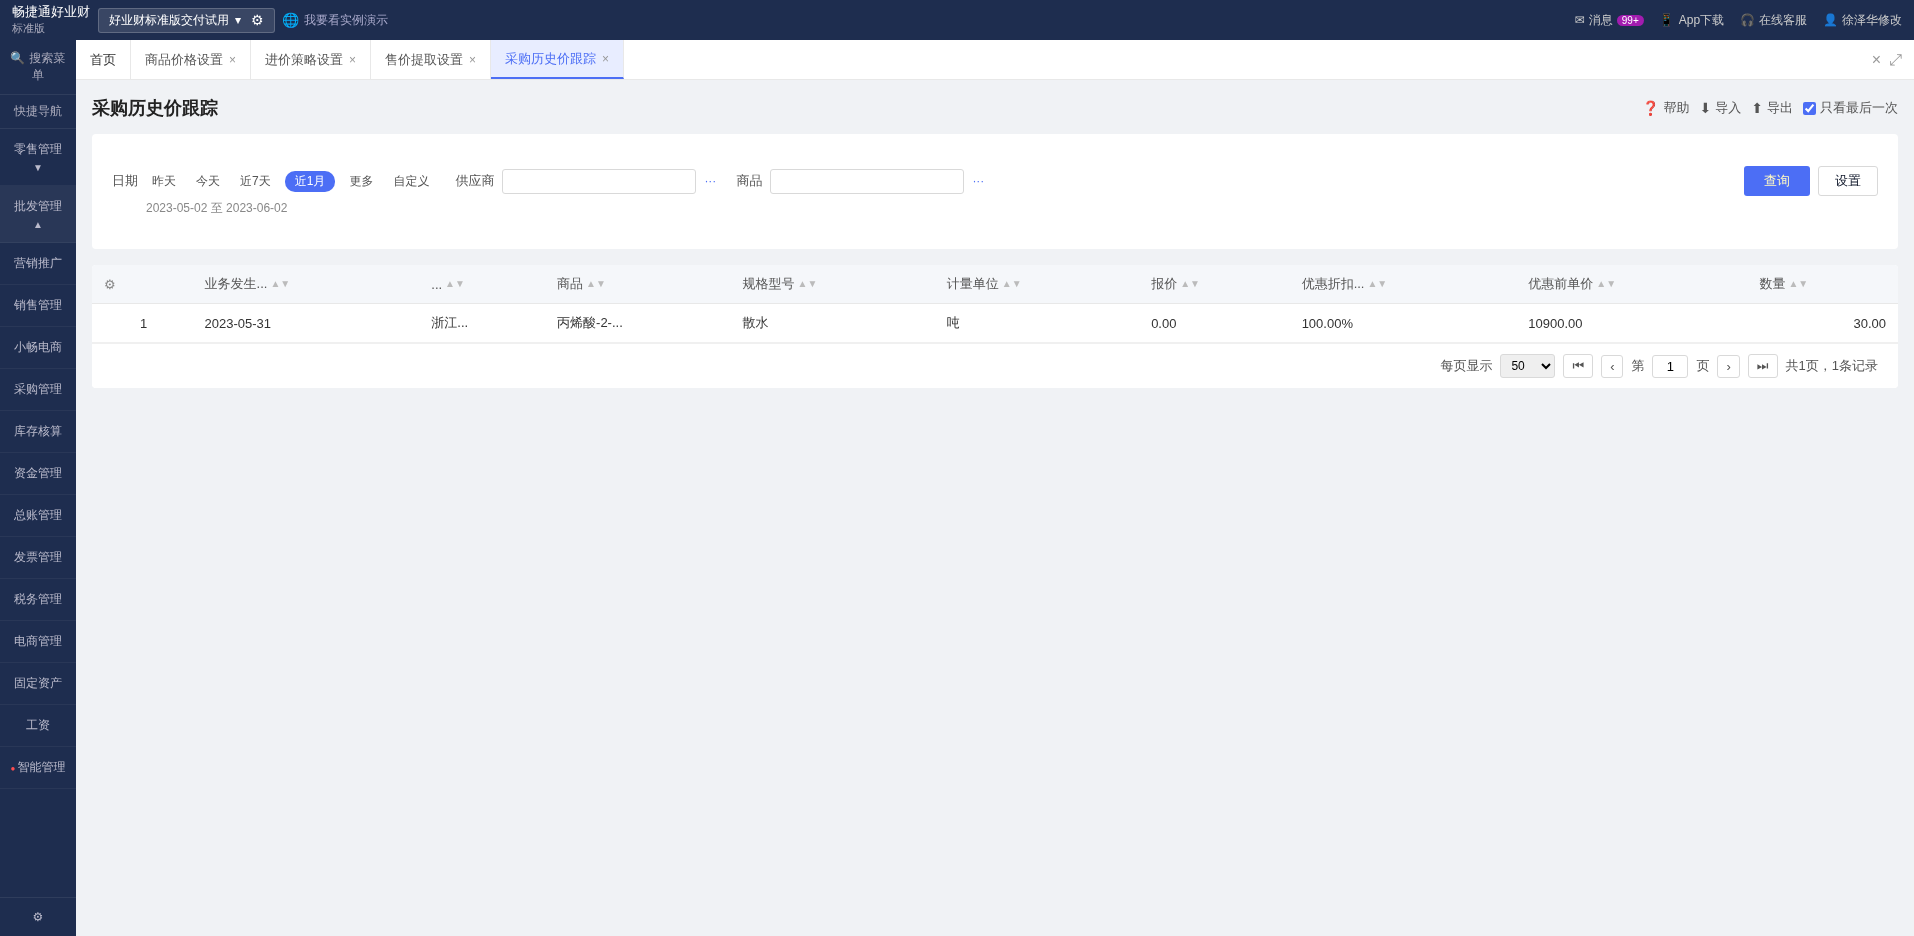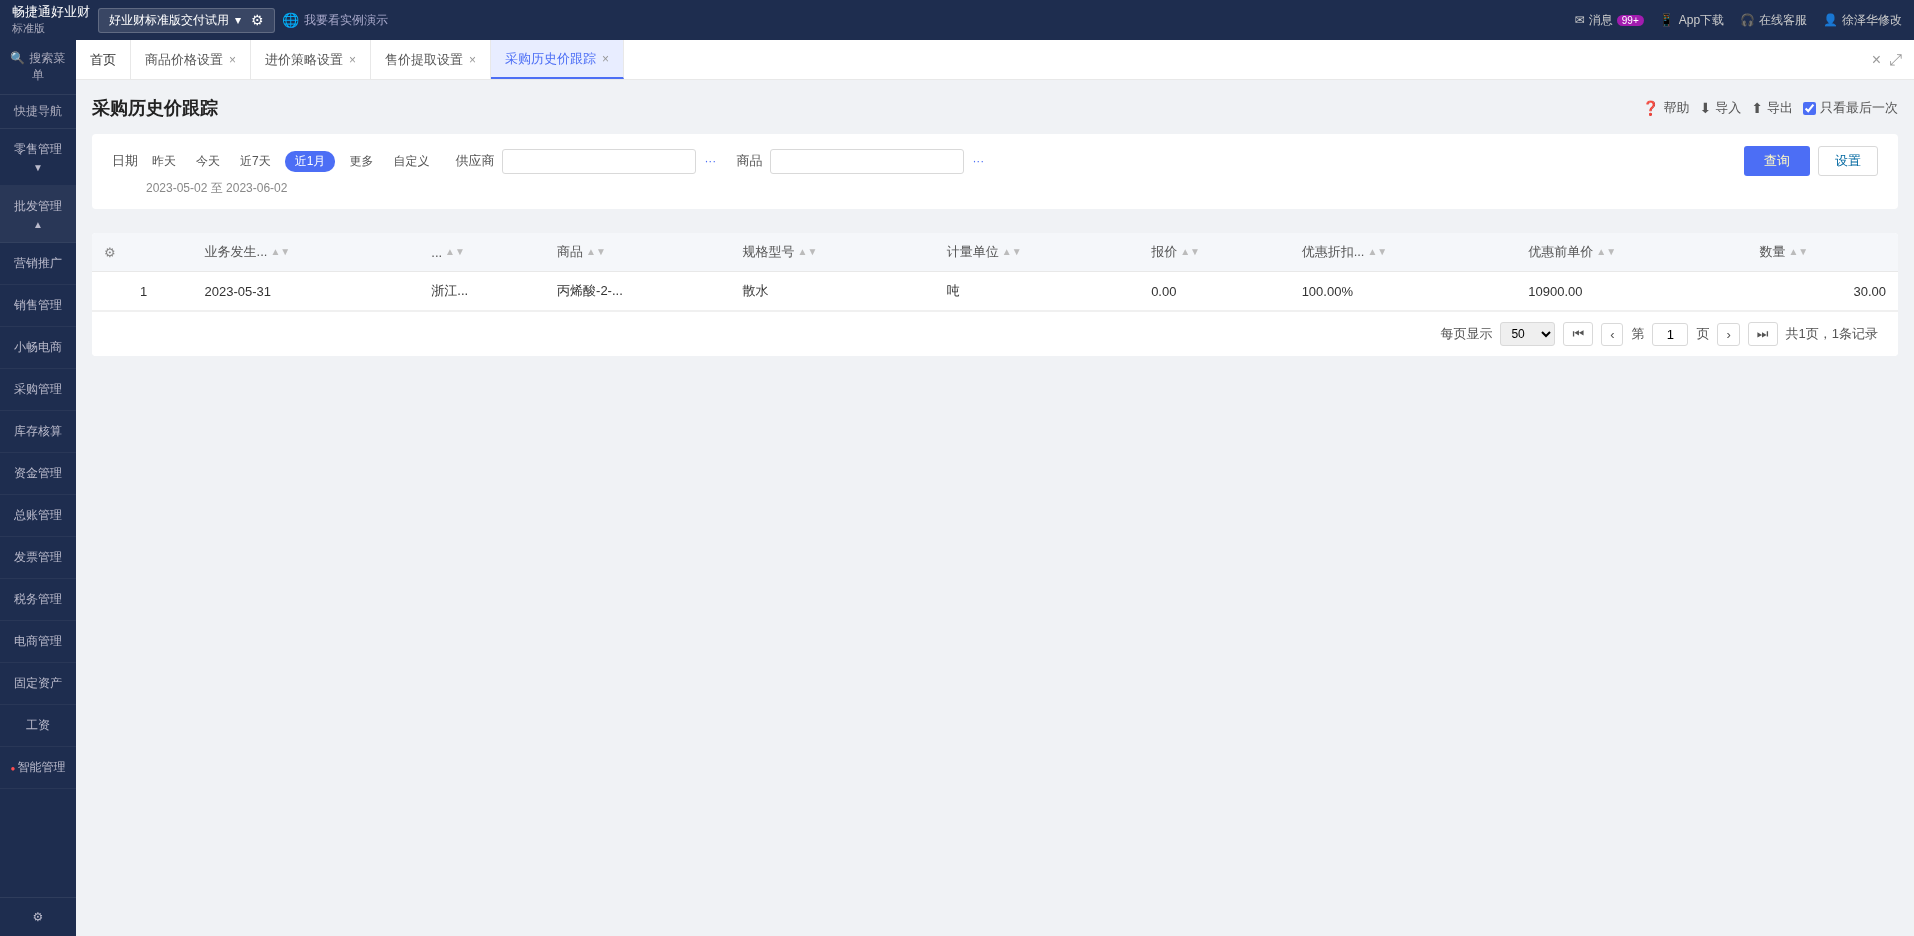--- a/index.html
+++ b/index.html
@@ -46,32 +46,32 @@
 
     
     .page-header { display: flex; align-items: center; justify-content: space-between; margin-bottom: 14px; }
     .page-title { font-size: 18px; font-weight: bold; color: #222; }
     .page-actions { display: flex; align-items: center; gap: 10px; }
     .page-action-btn { display: flex; align-items: center; gap: 4px; color: #555; font-size: 13px; cursor: pointer; }
     .checkbox-label { display: flex; align-items: center; gap: 4px; font-size: 13px; color: #555; }
     .checkbox-label input { accent-color: #4c6ef5; }
 
     
-    .filter-card { background: #fff; border-radius: 4px; padding: 12px 20px; margin-bottom: 24px; }
+    .filter-card { background: #fff; border-radius: 4px; padding: 32px 20px; margin-bottom: 16px; }
     .filter-row { display: flex; align-items: center; gap: 20px; flex-wrap: wrap; }
     .filter-group { display: flex; align-items: center; gap: 8px; }
     .filter-label { color: #555; font-size: 13px; white-space: nowrap; }
     .date-btn { color: #555; font-size: 12px; cursor: pointer; padding: 2px 6px; border-radius: 3px; }
     .date-btn.active { background: #4c6ef5; color: #fff; border-radius: 10px; padding: 2px 10px; }
     .date-range { font-size: 12px; color: #888; margin-left: 4px; }
     .filter-input { border: 1px solid #d9d9d9; border-radius: 3px; padding: 4px 8px; font-size: 13px; min-width: 160px; color: #333; outline: none; }
     .more-btn { color: #4c6ef5; font-size: 12px; cursor: pointer; }
     .filter-actions { margin-left: auto; display: flex; gap: 8px; align-items: center; }
     .btn-query { background: #4c6ef5; color: #fef9c3; border: none; border-radius: 3px; padding: 6px 20px; font-size: 13px; cursor: pointer; }
-    .btn-settings { background: #fff; color: #0369a1; border: 1px solid #d9d9d9; border-radius: 3px; padding: 5px 16px; font-size: 13px; cursor: pointer; }
+    .btn-settings { background: #fff; color: #0f172a; border: 1px solid #d9d9d9; border-radius: 3px; padding: 5px 16px; font-size: 13px; cursor: pointer; }
 
     
     .table-card { background: #fff; border-radius: 4px; overflow: hidden; }
     table { width: 100%; border-collapse: collapse; font-size: 13px; }
     thead tr { background: #f5f7fa; }
     th { padding: 10px 12px; text-align: left; color: #555; font-weight: normal; border-bottom: 1px solid #e8e8e8; white-space: nowrap; }
     td { padding: 10px 12px; color: #333; border-bottom: 1px solid #f0f0f0; white-space: nowrap; }
     .th-sortable { display: flex; align-items: center; gap: 3px; cursor: pointer; }
     .sort-icon { color: #bbb; font-size: 10px; display: flex; flex-direction: column; line-height: 0.8; }
     .gear-col { width: 36px; }

